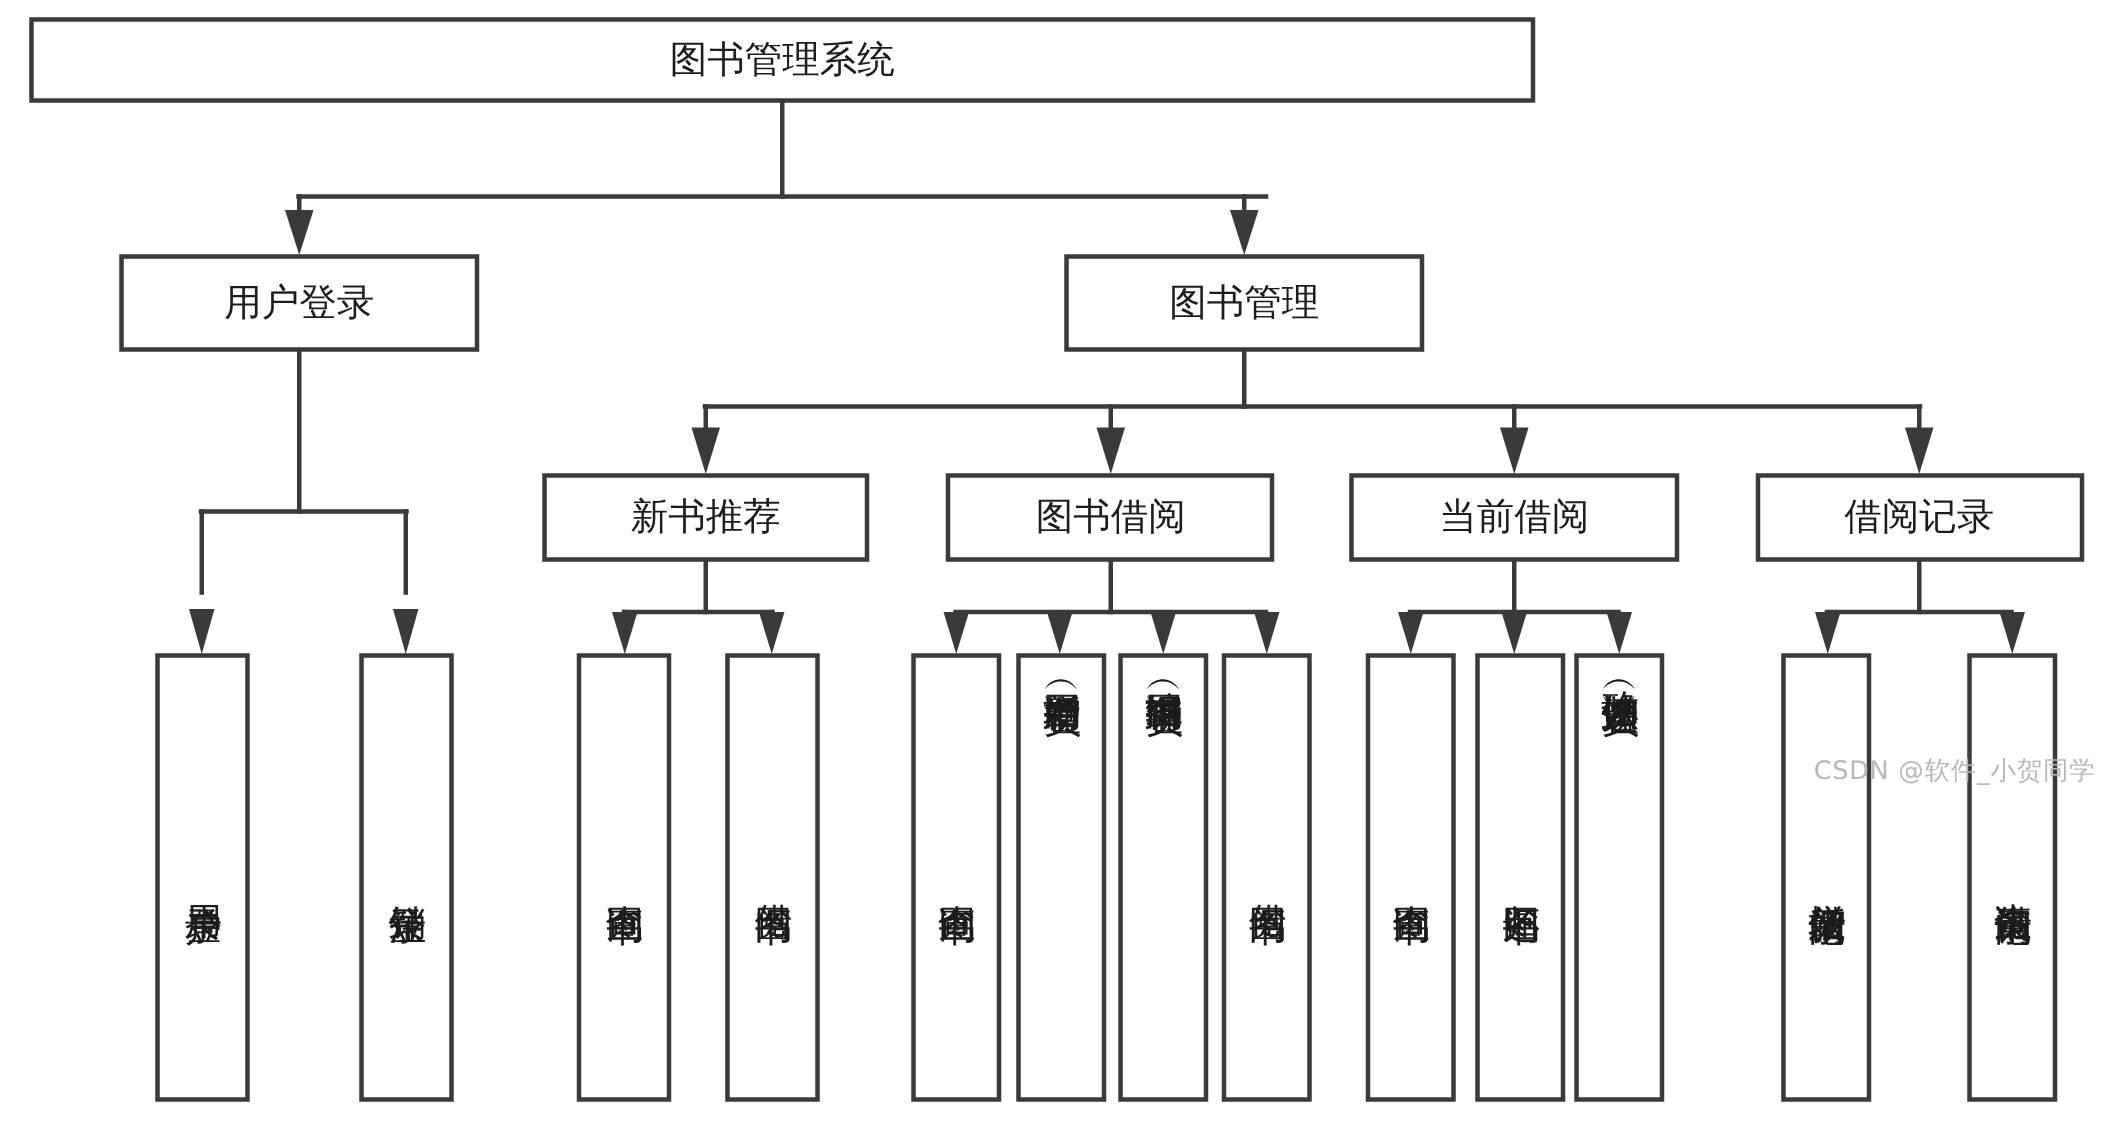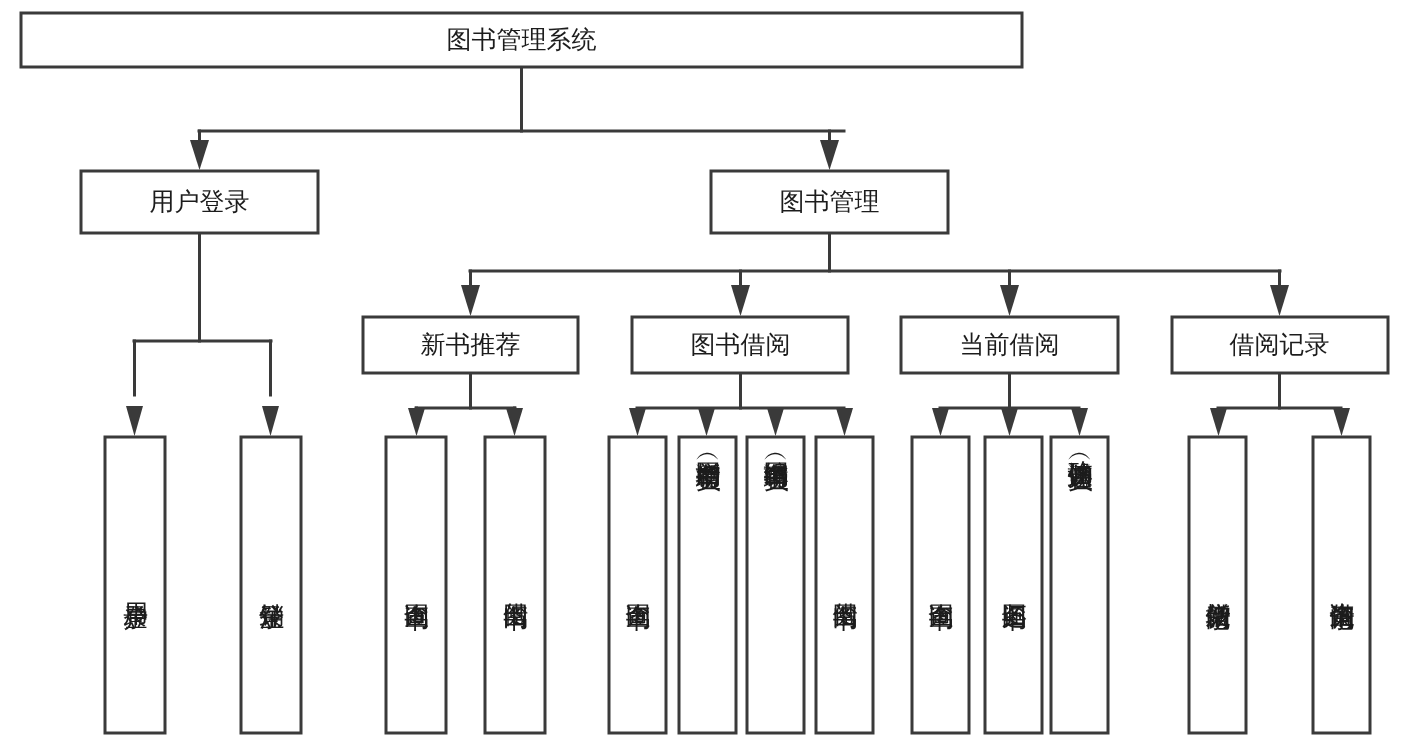--- a/index.html
+++ b/index.html
@@ -246,14 +246,15 @@
   </div>
 
   <div class="leaf-label-wrap" style="left:1189px; top:437px; width:57px; height:296px;">
     <span class="leaf-label">新增借阅记录</span>
   </div>
 
   <div class="leaf-label-wrap" style="left:1313px; top:437px; width:57px; height:296px;">
     <span class="leaf-label">查询借阅记录</span>
   </div>
 
+  <div id="watermark">CSDN @软件_小贺同学</div>
 
 </div>
 
 </body></html>

